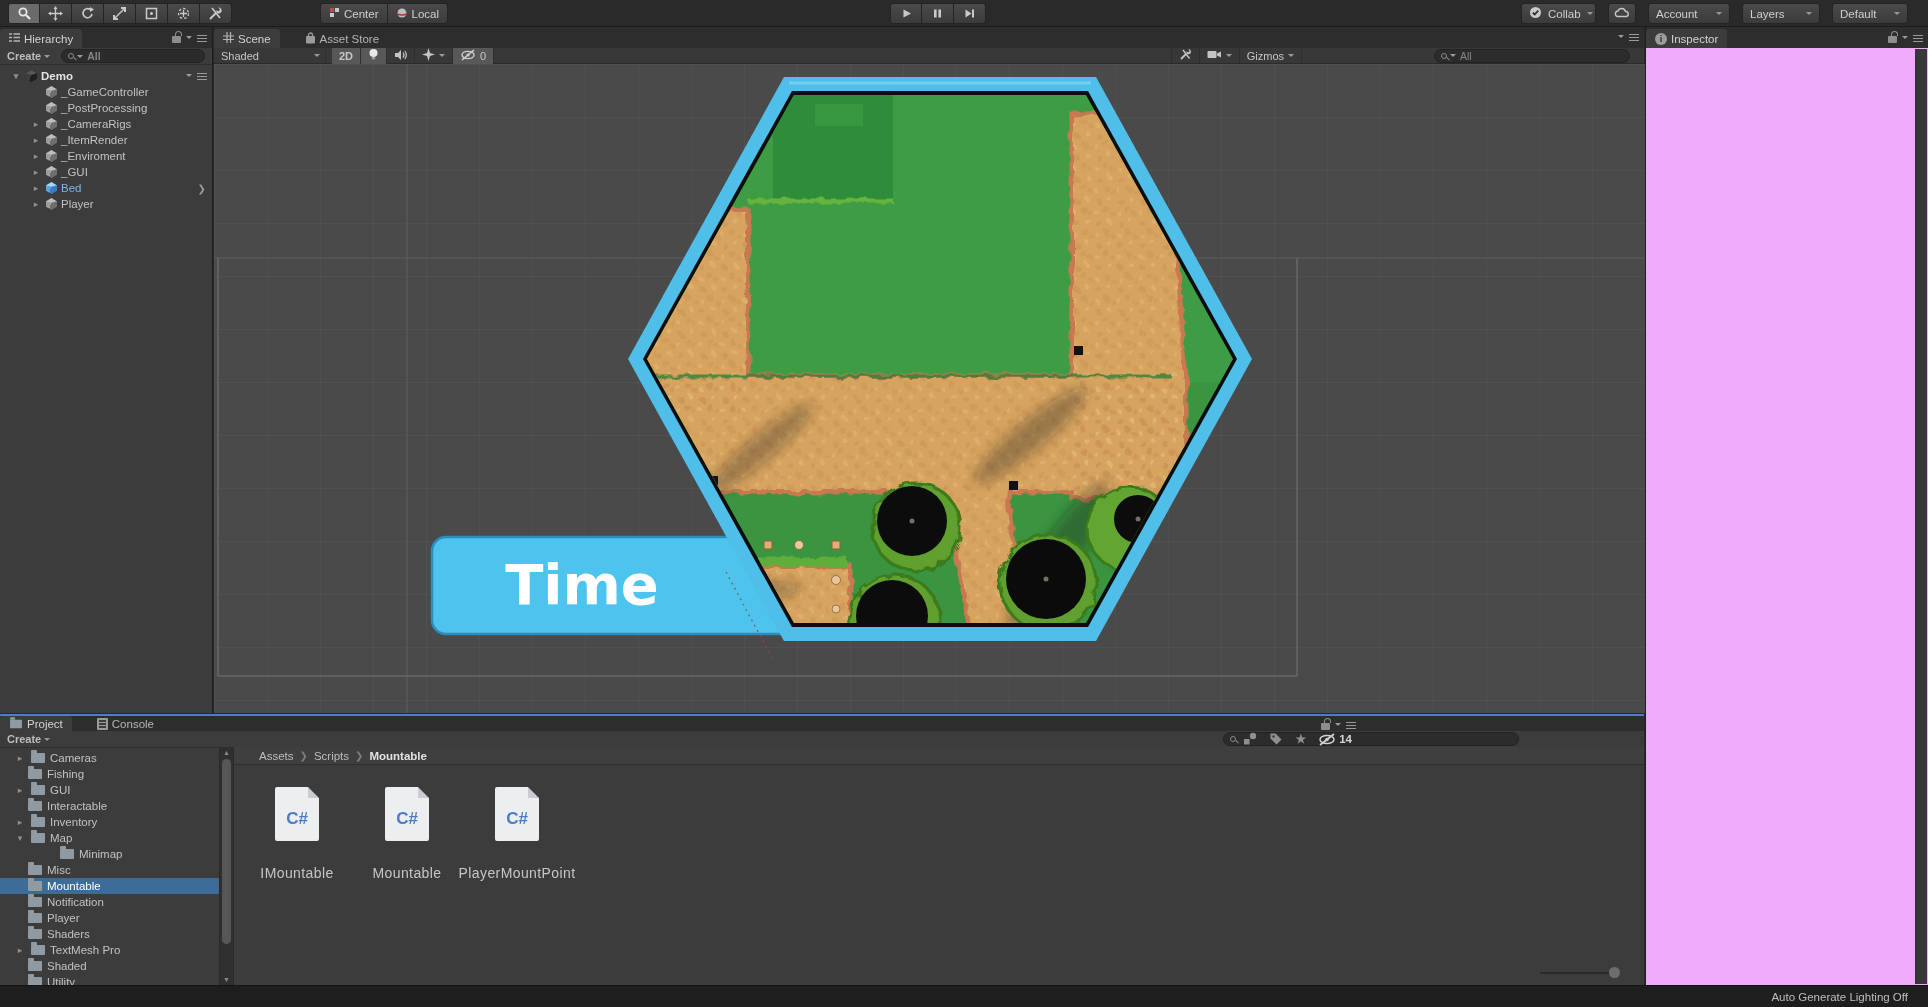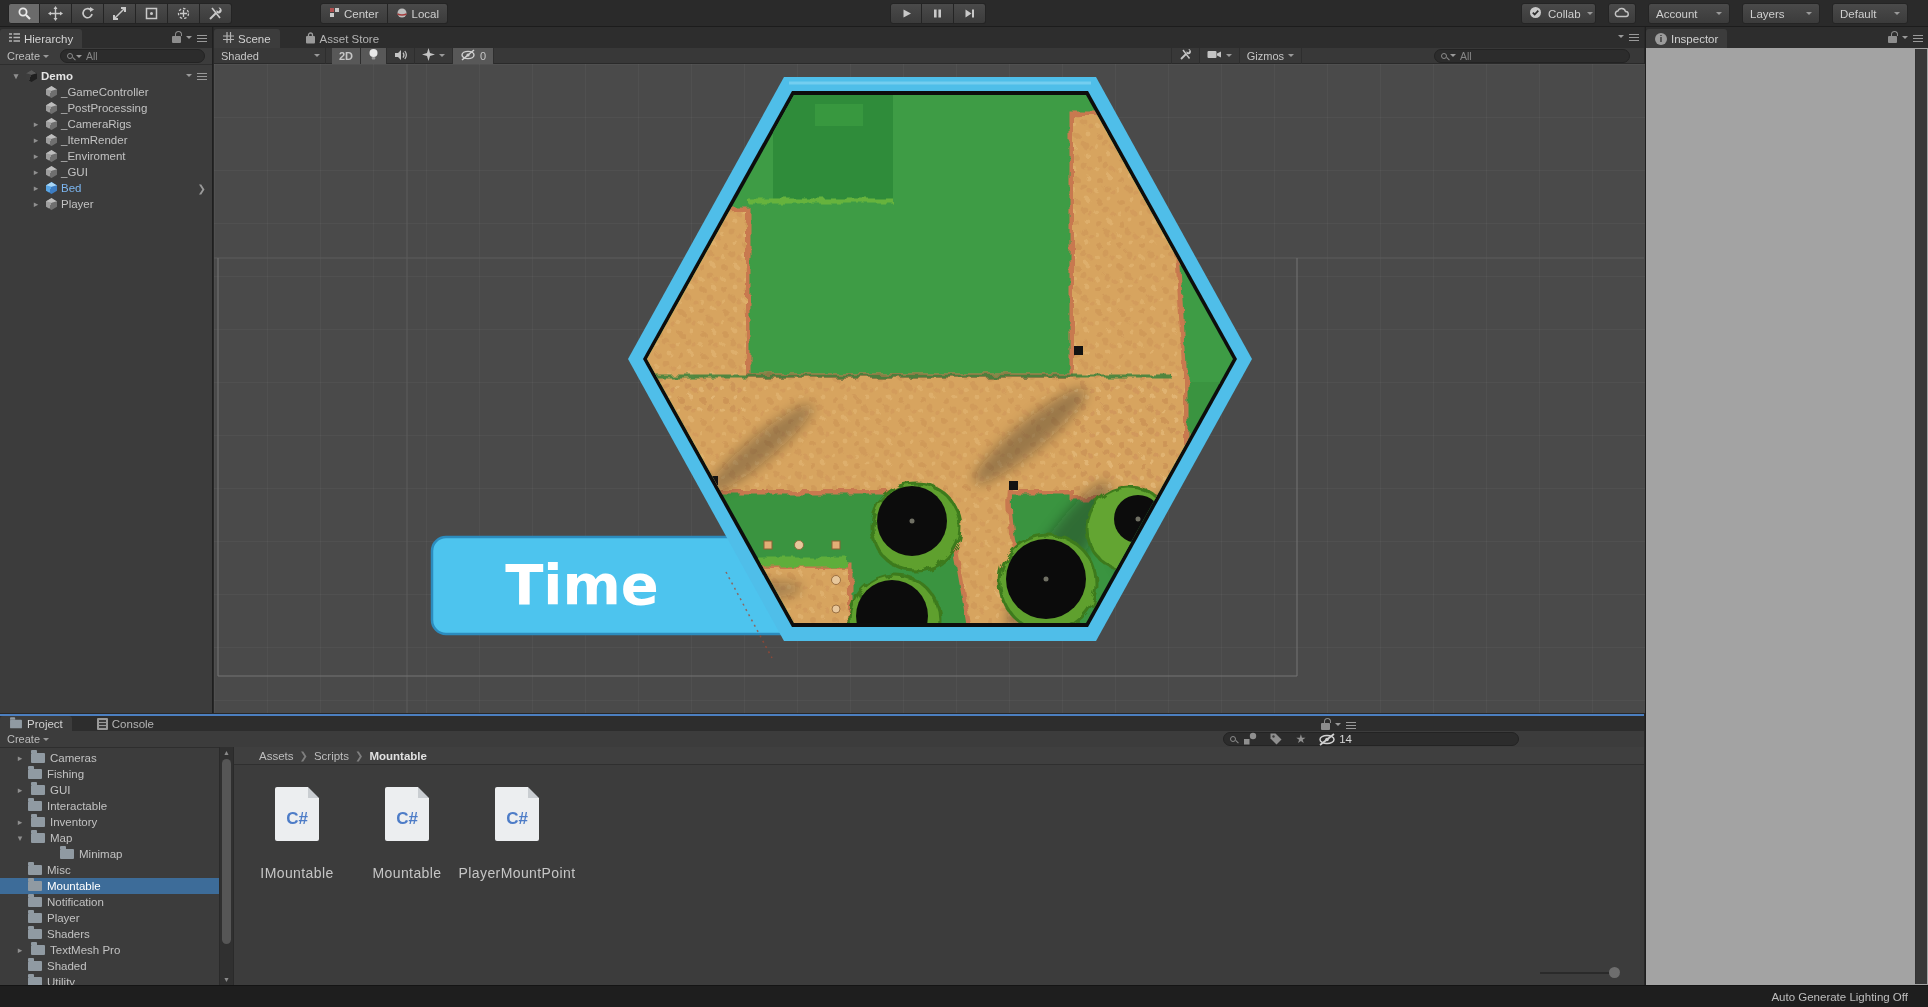--- a/index.html
+++ b/index.html
@@ -26,21 +26,21 @@
   .ddbtn .spacer { flex:1; }
   .caret { width:0; height:0; border:3.5px solid transparent; border-top-color:#9a9a9a; display:inline-block; margin-top:3px; }
   .caret.sm { border-width:3px; }
 
   
   .tabstrip { height:21px; background:#2d2d2d; display:flex; align-items:flex-end; position:relative; }
   .tab { height:19px; display:flex; align-items:center; gap:4px; padding:0 9px; font-size:11.5px; color:#b4b4b4;
     border-radius:3px 3px 0 0; }
   .tab.active { background:#3c3c3c; color:#d2d2d2; }
   .striptools { position:absolute; right:5px; top:4px; display:flex; align-items:center; gap:5px; }
-  .createrow { height:17px; background:#3c3c3c; border-bottom:1px solid #2e2e2e; display:flex; align-items:center; padding:0 4px; }
+  .createrow { height:17px; background:#3c3c3c; border-bottom:1px solid #2e2e2e; display:flex; align-items:center; padding:0 4px;font-weight:bold; }
   .createbtn { color:#bdbdbd; font-size:11px; display:flex; align-items:center; gap:3px; padding:0 3px; }
   .spill { background:#2c2c2c; border:1px solid #232323; border-radius:8px; height:14px; display:flex; align-items:center;
     padding:0 6px; color:#878787; font-size:10.5px; flex:1; }
   .mag { width:6px; height:6px; border:1.3px solid #8a8a8a; border-radius:50%; position:relative; margin-right:3px; flex:none; }
   .mag::after { content:""; position:absolute; width:3.5px; height:1.3px; background:#8a8a8a; transform:rotate(45deg);
     right:-3px; bottom:-1.5px; }
 
   
   .lockicon { width:9px; height:7px; background:#8d8d8d; border-radius:1px; position:relative; margin-top:5px; }
   .lockicon::before { content:""; position:absolute; left:3px; top:-5px; width:5px; height:4px; border:1.5px solid #8d8d8d;
@@ -81,21 +81,21 @@
   #scenebar { height:16px; background:#383838; border-bottom:1px solid #2a2a2a; display:flex; align-items:center; position:relative; }
   .scnbtn { height:16px; display:flex; align-items:center; gap:4px; padding:0 7px; color:#c6c6c6; font-size:11px;
     border-right:1px solid #2e2e2e; }
   .scnbtn.on { background:#585858; }
   #scenecanvas { position:relative; width:1556px; height:649px; background-color:#4a4a4a;
     background-image:linear-gradient(rgba(255,255,255,.035) 1px, transparent 1px),
       linear-gradient(90deg, rgba(255,255,255,.035) 1px, transparent 1px);
     background-size:53px 53px; overflow:hidden; }
 
   
-  #inspector { left:1645px; top:27px; width:283px; height:958px; background:#a3a3a3; border-left:1px solid #1f1f1f; }
+  #inspector { left:1645px; top:27px; width:283px; height:958px; background:#f0abfc; border-left:1px solid #1f1f1f; }
   #inspector .groove { position:absolute; right:1px; top:22px; bottom:1px; width:12px; background:#383838; border-left:1px solid #333; }
 
   
   #project { left:0; top:714px; width:1644px; height:271px; background:#3c3c3c; border-top:2px solid #4c7fc0; }
   #project .tabstrip { height:15px; }
   #project .tab { height:15px; }
   #projbody { position:absolute; left:0; top:31px; right:0; bottom:0; display:flex; }
   #ptree { width:219px; overflow:hidden; padding-top:3px; position:relative; }
   .prow { height:16px; display:flex; align-items:center; padding-left:28px; gap:5px; color:#c2c2c2; white-space:nowrap; }
   .prow.child { padding-left:60px; }

